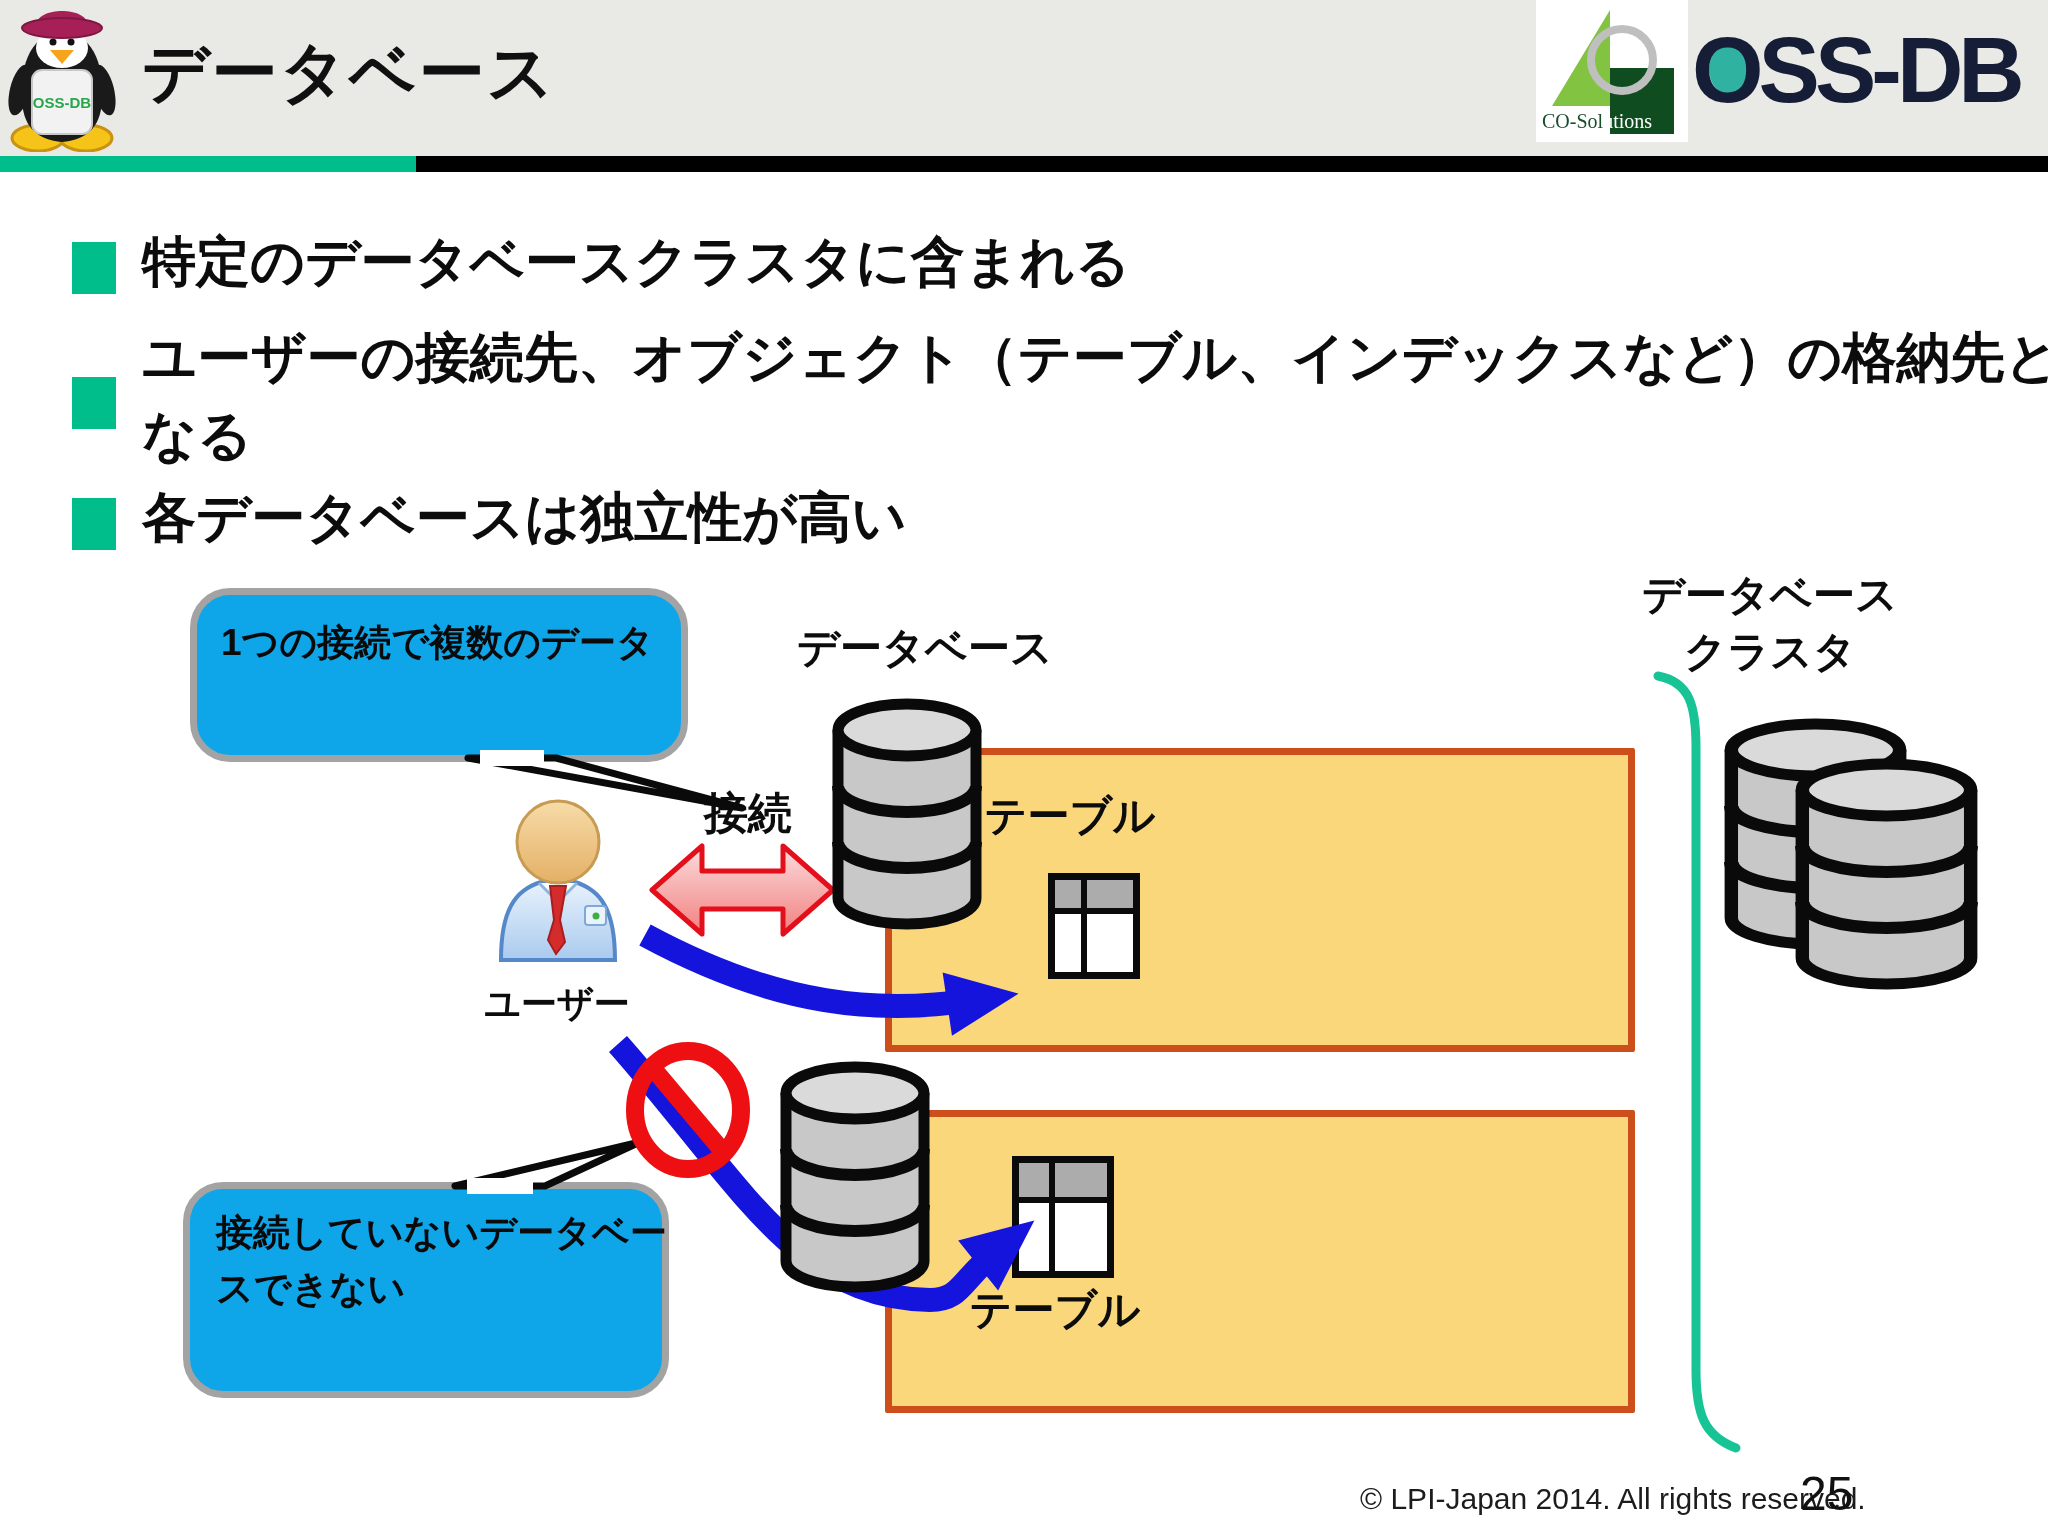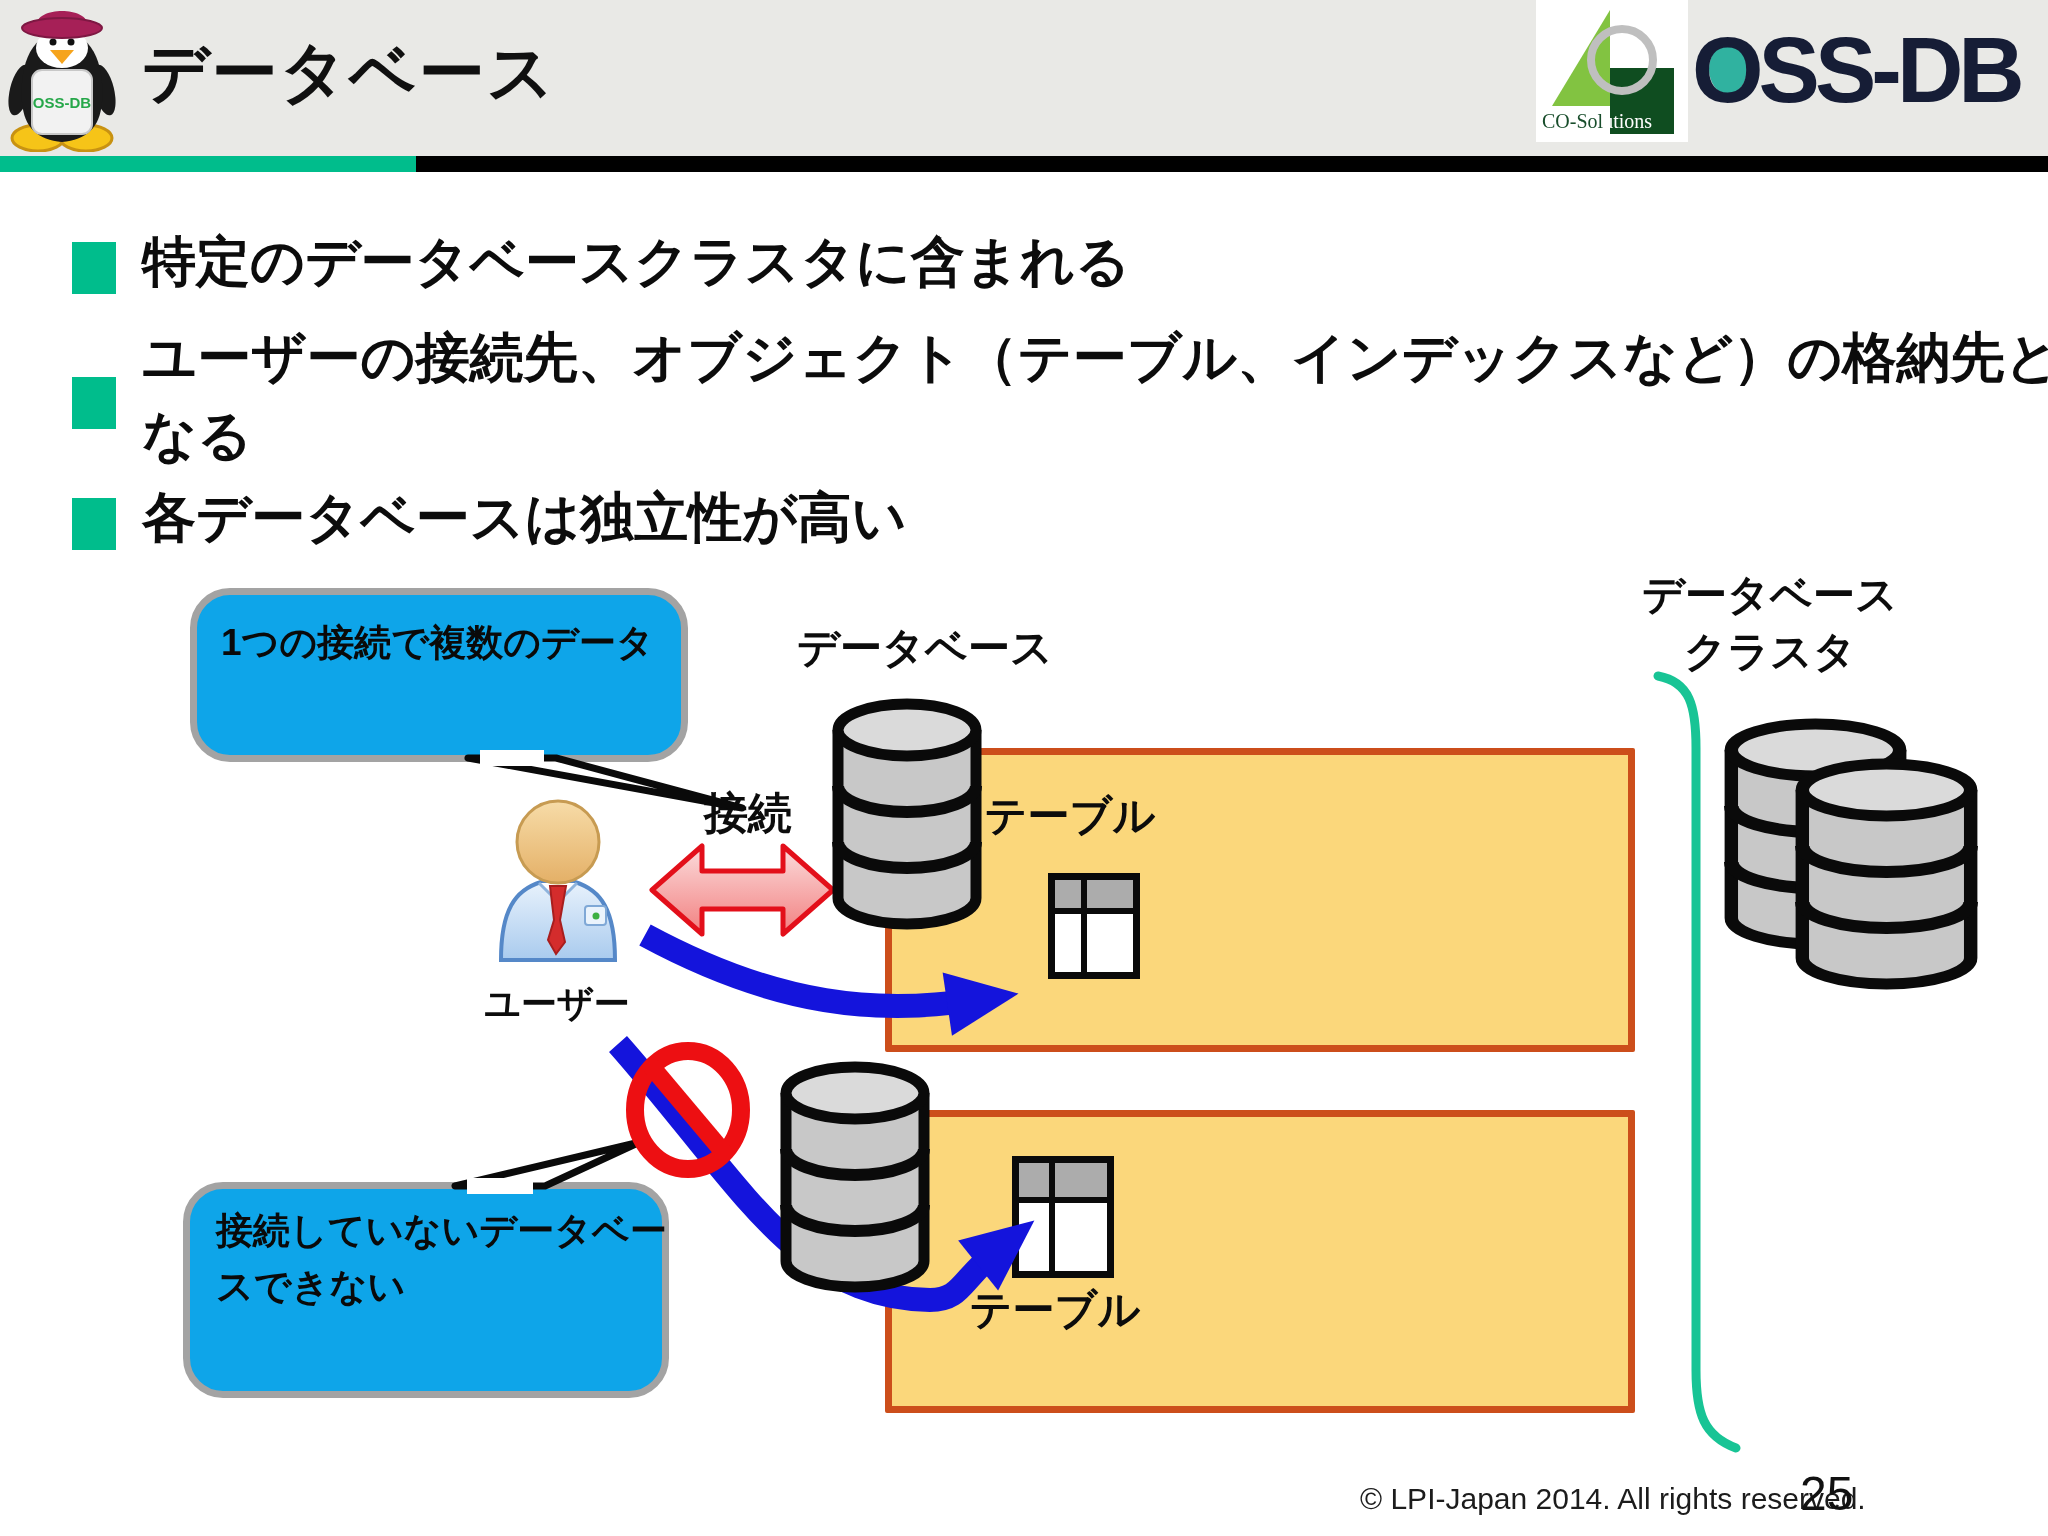--- a/index.html
+++ b/index.html
@@ -108,21 +108,21 @@
   <div class="ti-v" style="left:26px;"></div>
 </div>
 <div class="abs table-icon" style="left:1012px;top:1156px;width:102px;height:122px;">
   <div class="ti-head" style="height:34px;"></div>
   <div class="ti-v" style="left:30px;"></div>
 </div>
 
 <div class="abs bubble" style="left:190px;top:588px;width:498px;height:174px;padding:20px 0 0 24px;">
   <div class="bline">1つの接続で複数のデータ</div>
 </div>
-<div class="abs bubble" style="left:183px;top:1182px;width:486px;height:216px;padding:16px 0 0 26px;font-family:Liberation Mono, monospace;">
+<div class="abs bubble" style="left:183px;top:1182px;width:486px;height:216px;padding:16px 0 0 26px;">
   <div class="bline">接続していないデータベー</div>
   <div class="bline">スできない</div>
 </div>
 
 <div class="abs copyright" style="left:1360px;top:1482px;width:470px;">© LPI-Japan 2014. All rights reserved.</div>
 <div class="abs pagenum" style="left:1800px;top:1466px;">25</div>
 
 <svg class="overlay" width="2048" height="1536" viewBox="0 0 2048 1536">
   <defs>
     <linearGradient id="redg" x1="0" y1="0" x2="0" y2="1">

